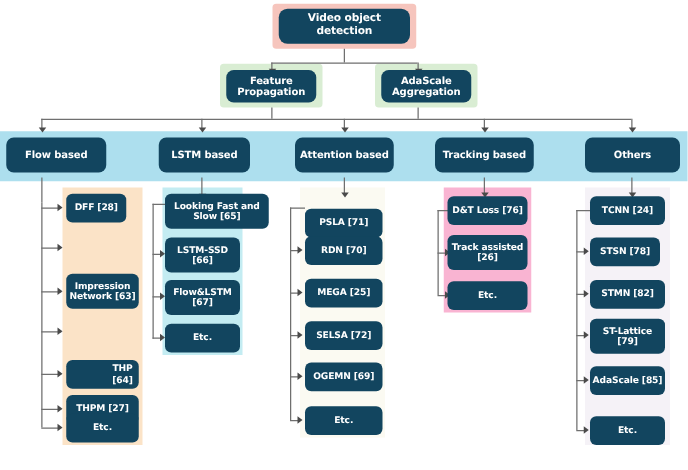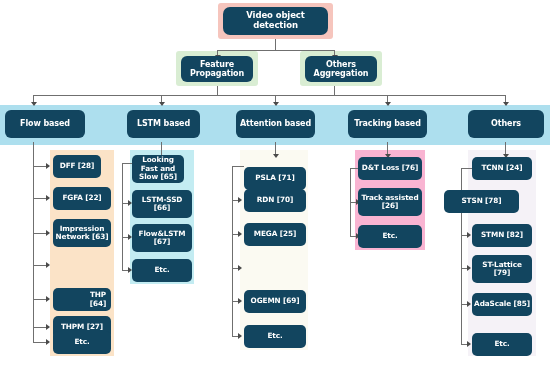--- a/index.html
+++ b/index.html
@@ -184,50 +184,50 @@
   <div class="line hline" style="left:461px; top:344px; width:8px; height:1px;"></div>
   <div class="arrow right" style="left:467px; top:198px;"></div>
   <div class="arrow right" style="left:467px; top:232px;"></div>
   <div class="arrow right" style="left:467px; top:265px;"></div>
   <div class="arrow right" style="left:467px; top:301px;"></div>
   <div class="arrow right" style="left:467px; top:341px;"></div>
 
   <div class="node root" style="left:223px; top:7px; width:105px; height:28px;">Video object detection</div>
 
   <div class="node level2" style="left:181px; top:56px; width:72px; height:26px;">Feature Propagation</div>
-  <div class="node level2" style="left:305px; top:56px; width:72px; height:26px;">Others Aggregation</div>
+  <div class="node level2" style="left:305px; top:56px; width:72px; height:26px;">AdaScale Aggregation</div>
 
   <div class="node category" style="left:5px; top:110px; width:80px; height:28px;">Flow based</div>
   <div class="node category" style="left:127px; top:110px; width:73px; height:28px;">LSTM based</div>
   <div class="node category" style="left:236px; top:110px; width:79px; height:28px;">Attention based</div>
   <div class="node category" style="left:348px; top:110px; width:79px; height:28px;">Tracking based</div>
   <div class="node category" style="left:468px; top:110px; width:76px; height:28px;">Others</div>
 
   <div class="node leaf" style="left:53px; top:155px; width:48px; height:23px;">DFF [28]</div>
-  <div class="node leaf" style="left:53px; top:187px; width:58px; height:23px;">FGFA [22]</div>
   <div class="node leaf" style="left:53px; top:219px; width:58px; height:28px;">Impression Network [63]</div>
   <div class="node leaf" style="left:53px; top:288px; width:58px; height:23px;padding-left:34px;">THP [64]</div>
   <div class="node leaf" style="left:53px; top:316px; width:58px; height:23px;">THPM [27]</div>
   <div class="node leaf" style="left:53px; top:331px; width:58px; height:23px;">Etc.</div>
 
-  <div class="node leaf" style="left:132px; top:155px; width:52px; height:28px;">Looking Fast and Slow [65]</div>
+  <div class="node leaf" style="left:132px; top:155px; width:83px; height:28px;">Looking Fast and Slow [65]</div>
   <div class="node leaf" style="left:132px; top:190px; width:60px; height:28px;">LSTM-SSD [66]</div>
   <div class="node leaf" style="left:132px; top:224px; width:60px; height:28px;">Flow&amp;LSTM [67]</div>
   <div class="node leaf" style="left:132px; top:259px; width:60px; height:23px;">Etc.</div>
 
   <div class="node leaf" style="left:244px; top:155px; width:62px; height:23px;margin-top:12px;">PSLA [71]</div>
   <div class="node leaf" style="left:244px; top:189px; width:62px; height:23px;">RDN [70]</div>
   <div class="node leaf" style="left:244px; top:223px; width:62px; height:23px;">MEGA [25]</div>
+  <div class="node leaf" style="left:244px; top:257px; width:62px; height:23px;">SELSA [72]</div>
   <div class="node leaf" style="left:244px; top:290px; width:62px; height:23px;">OGEMN [69]</div>
   <div class="node leaf" style="left:244px; top:325px; width:62px; height:23px;">Etc.</div>
 
   <div class="node leaf" style="left:358px; top:157px; width:64px; height:23px;">D&amp;T Loss [76]</div>
   <div class="node leaf" style="left:358px; top:188px; width:64px; height:28px;">Track assisted [26]</div>
   <div class="node leaf" style="left:358px; top:225px; width:64px; height:23px;">Etc.</div>
 
   <div class="node leaf" style="left:472px; top:157px; width:60px; height:23px;">TCNN [24]</div>
-  <div class="node leaf" style="left:444px; top:190px; width:75px; height:23px;">STSN [78]</div>
+  <div class="node leaf" style="left:472px; top:190px; width:56px; height:23px;">STSN [78]</div>
   <div class="node leaf" style="left:472px; top:224px; width:60px; height:23px;">STMN [82]</div>
   <div class="node leaf" style="left:472px; top:255px; width:60px; height:28px;">ST-Lattice [79]</div>
   <div class="node leaf" style="left:472px; top:293px; width:60px; height:23px;">AdaScale [85]</div>
   <div class="node leaf" style="left:472px; top:333px; width:60px; height:23px;">Etc.</div>
 
 </div>
 
 </body></html>

